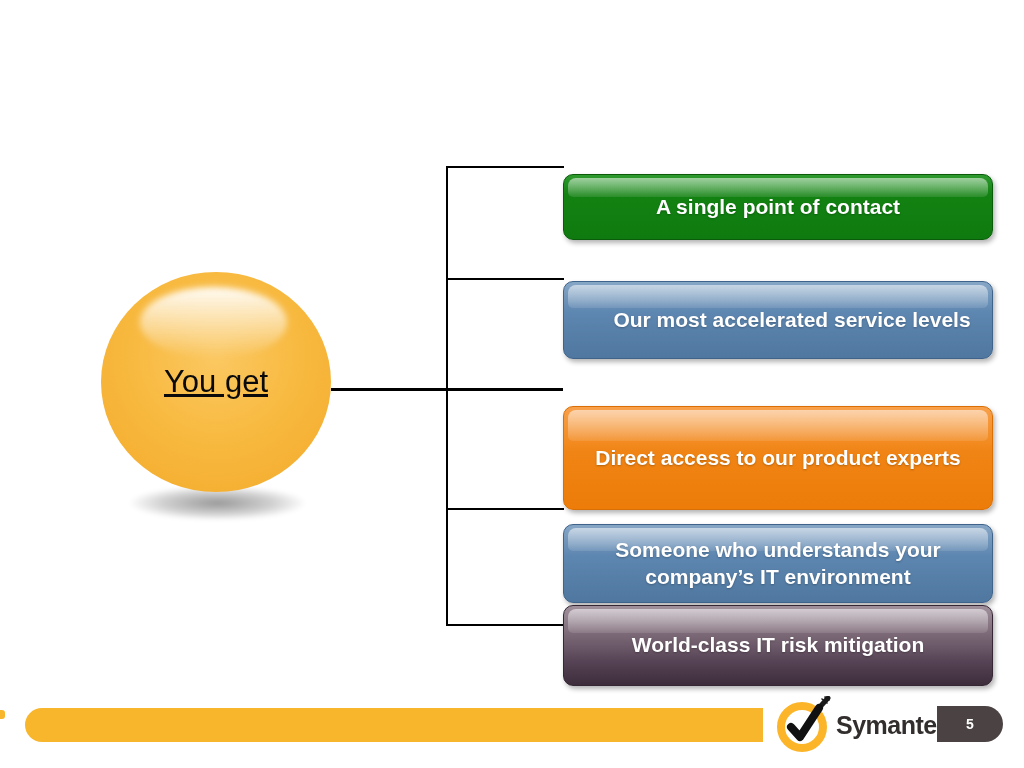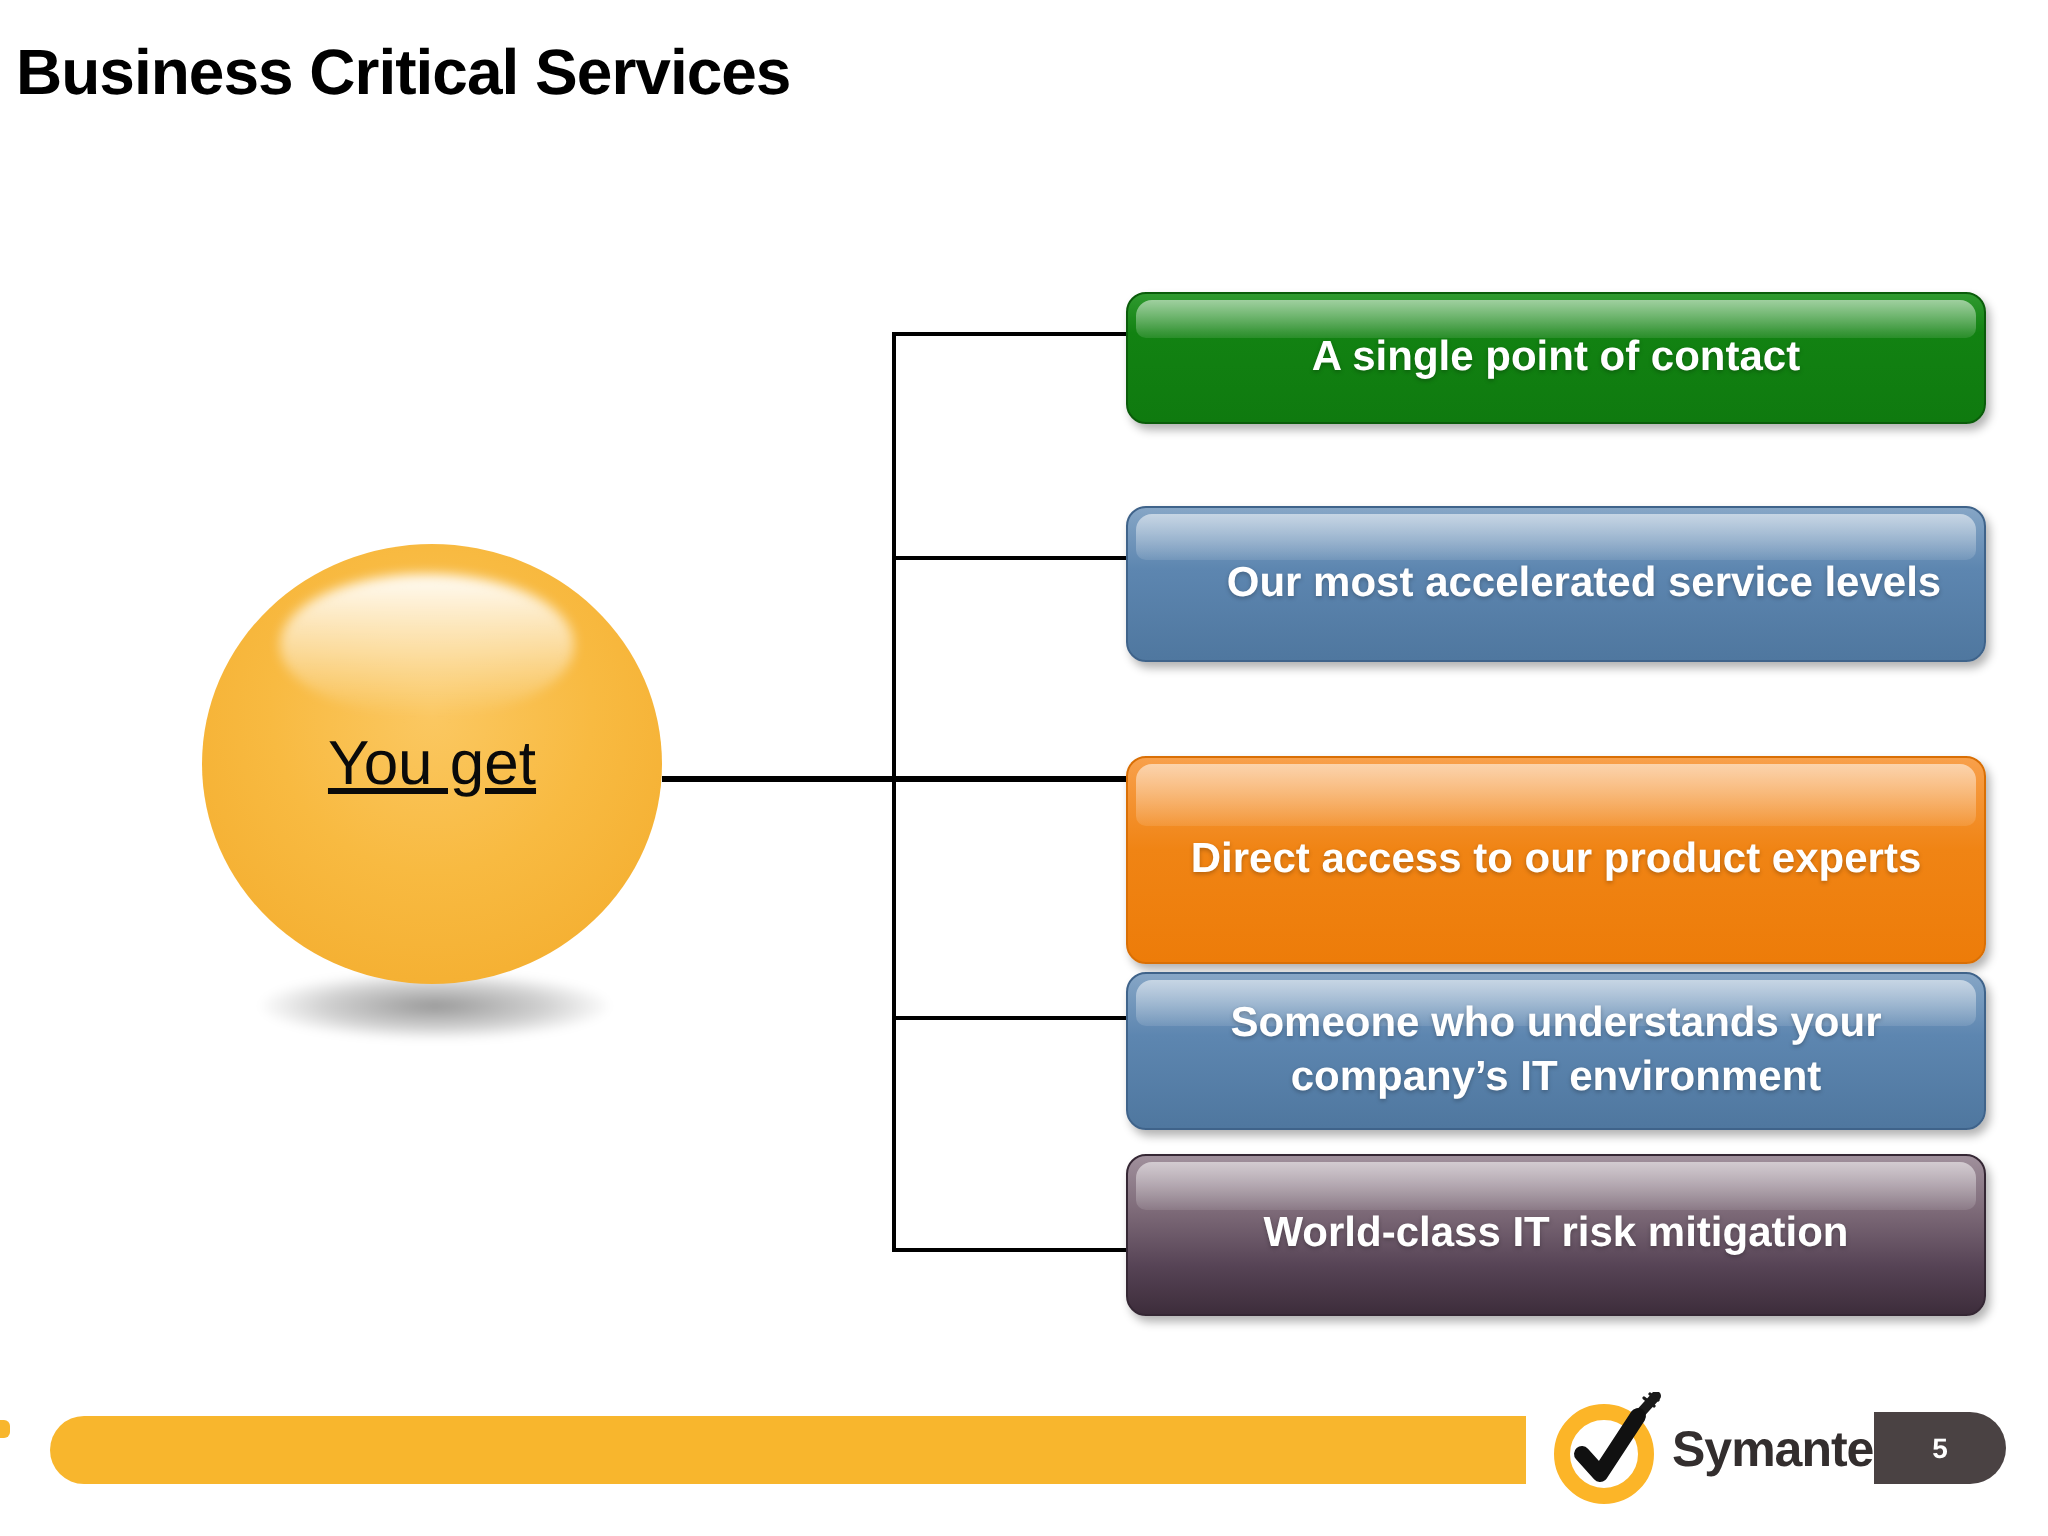--- a/index.html
+++ b/index.html
@@ -39,33 +39,33 @@
   .line-b2{left:446px;top:278px;width:118px;height:2px;}
   .line-b4{left:446px;top:508px;width:118px;height:2px;}
   .line-b5{left:446px;top:624px;width:118px;height:2px;}
   
   .box{
     position:absolute;left:563px;width:430px;border-radius:10px;
     display:flex;align-items:center;justify-content:center;text-align:center;
     color:#ffffff;font-weight:bold;font-size:21px;line-height:1.25;
     box-shadow:2px 3px 5px rgba(0,0,0,0.30);
     text-shadow:0 1px 2px rgba(0,0,0,0.25);
-    padding:0 8px;box-sizing:border-box;
+    padding:0 8px;box-sizing:border-box;margin-top:28px;
   }
   .box::before{
     content:"";position:absolute;left:4px;right:4px;top:3px;height:30%;
     border-radius:8px 8px 5px 5px;
     background:linear-gradient(180deg, rgba(255,255,255,0.55) 0%, rgba(255,255,255,0.10) 100%);
     pointer-events:none;
   }
   .box span{position:relative;z-index:2;}
   .box-1{top:146px;height:66px;background:linear-gradient(180deg,#2f9a2f 0%,#128212 30%,#0f7a0f 100%);border:1px solid #0a5c0a;}
   .box-2{top:253px;height:78px;background:linear-gradient(180deg,#86a6c6 0%,#5d86b0 40%,#4f779f 100%);border:1px solid #3f638a;padding-left:36px;}
   .box-3{top:378px;height:104px;background:linear-gradient(180deg,#f8a04b 0%,#f08414 45%,#ed7c09 100%);border:1px solid #d96f05;}
-  .box-4{top:486px;height:79px;background:linear-gradient(180deg,#86a6c6 0%,#5d86b0 40%,#4f779f 100%);border:1px solid #3f638a;justify-content:flex-end;}
+  .box-4{top:496px;height:79px;background:linear-gradient(180deg,#86a6c6 0%,#5d86b0 40%,#4f779f 100%);border:1px solid #3f638a;justify-content:flex-end;}
   .box-5{top:577px;height:81px;background:linear-gradient(180deg,#a0909c 0%,#7d6a78 35%,#564355 70%,#3d2d3b 100%);border:1px solid #352734;}
   
   .footer-bar{
     position:absolute;left:25px;top:708px;width:738px;height:34px;
     background:#f8b62d;border-radius:17px 0 0 17px;
   }
   .footer-bar-tick{
     position:absolute;left:0;top:710px;width:5px;height:9px;background:#f8b62d;border-radius:0 3px 3px 0;
   }
   .logo{
@@ -82,21 +82,20 @@
     background:#4a4243;border-radius:0 18px 18px 0;
     display:flex;align-items:center;justify-content:center;
   }
   .page-badge span{color:#ffffff;font-size:14px;font-weight:bold;}
 </style>
 </head>
 <body>
 
 <div class="slide">
 
-  <h1 class="title">Business Critical Services</h1>
 
   <div>
     <div class="hub-shadow"></div>
     <div class="hub">
       <span class="hub-label">You get</span>
     </div>
 
     <div class="line line-main"></div>
     <div class="line line-vert"></div>
     <div class="line line-b1"></div>

